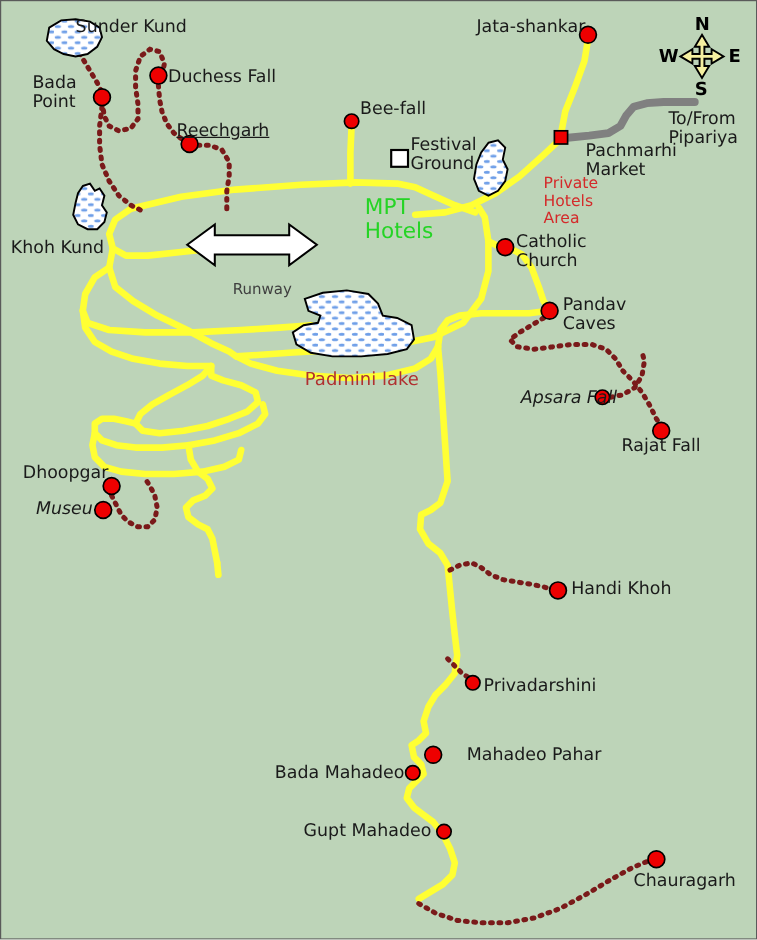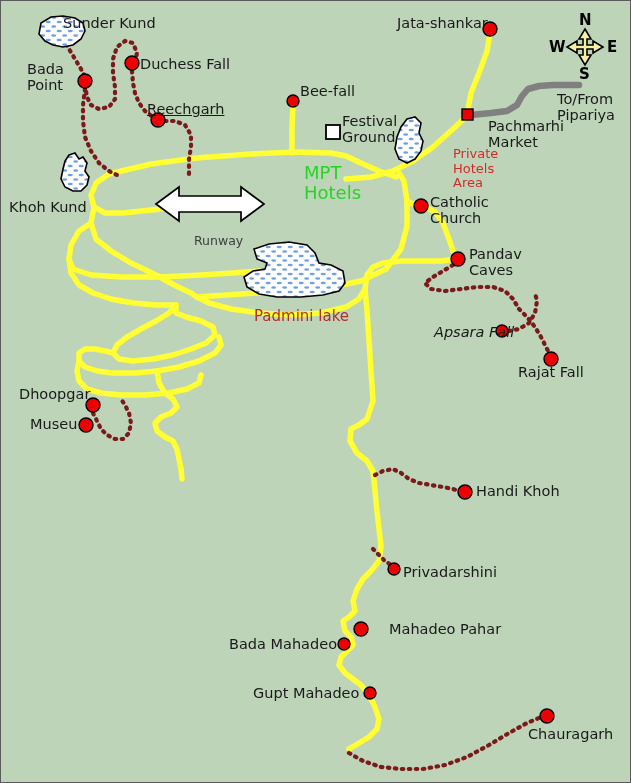--- a/index.html
+++ b/index.html
@@ -185,21 +185,21 @@
 Hotels
 Area</div>
   <div class="maplabel" style="left:429px; top:193px;">Catholic
 Church</div>
   <div class="maplabel" style="left:468px; top:245px;">Pandav
 Caves</div>
   <div class="maplabel" style="left:433px; top:323px;font-style:italic;">Apsara Fall</div>
   <div class="maplabel" style="left:517px; top:363px;">Rajat Fall</div>
   <div class="maplabel label-lakename" style="left:241px; top:307px;margin-left:12px;">Padmini lake</div>
   <div class="maplabel" style="left:18px; top:385px;">Dhoopgar</div>
-  <div class="maplabel" style="left:29px; top:415px;">Museu</div>
+  <div class="maplabel" style="left:29px; top:415px;font-style:italic;">Museu</div>
   <div class="maplabel" style="left:475px; top:482px;">Handi Khoh</div>
   <div class="maplabel" style="left:402px; top:563px;">Privadarshini</div>
   <div class="maplabel" style="left:388px; top:620px;">Mahadeo Pahar</div>
   <div class="maplabel" style="left:228px; top:635px;">Bada Mahadeo</div>
   <div class="maplabel" style="left:252px; top:684px;">Gupt Mahadeo</div>
   <div class="maplabel" style="left:527px; top:725px;">Chauragarh</div>
 
   <div class="runway-text" style="left:193px; top:196px;">Runway</div>
 
   <div class="compass-letter" style="left:578px; top:10px;">N</div>

